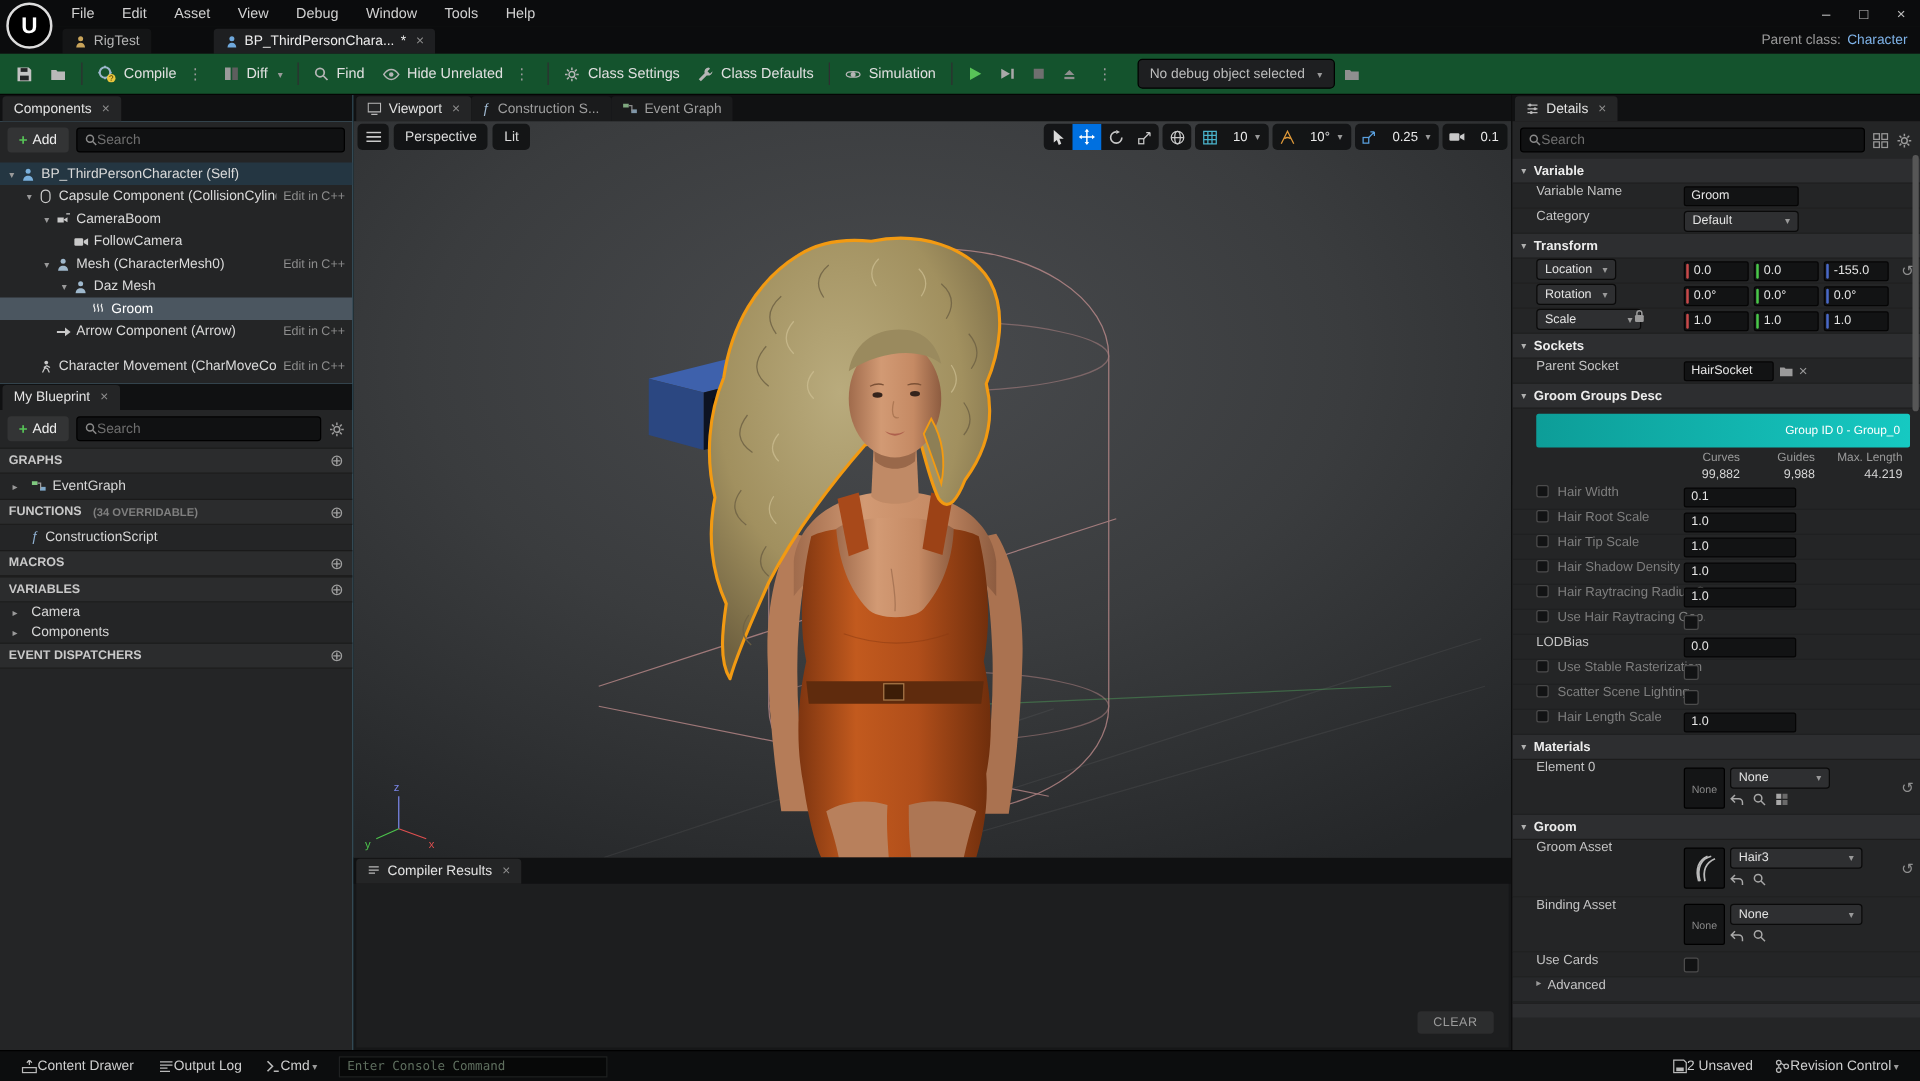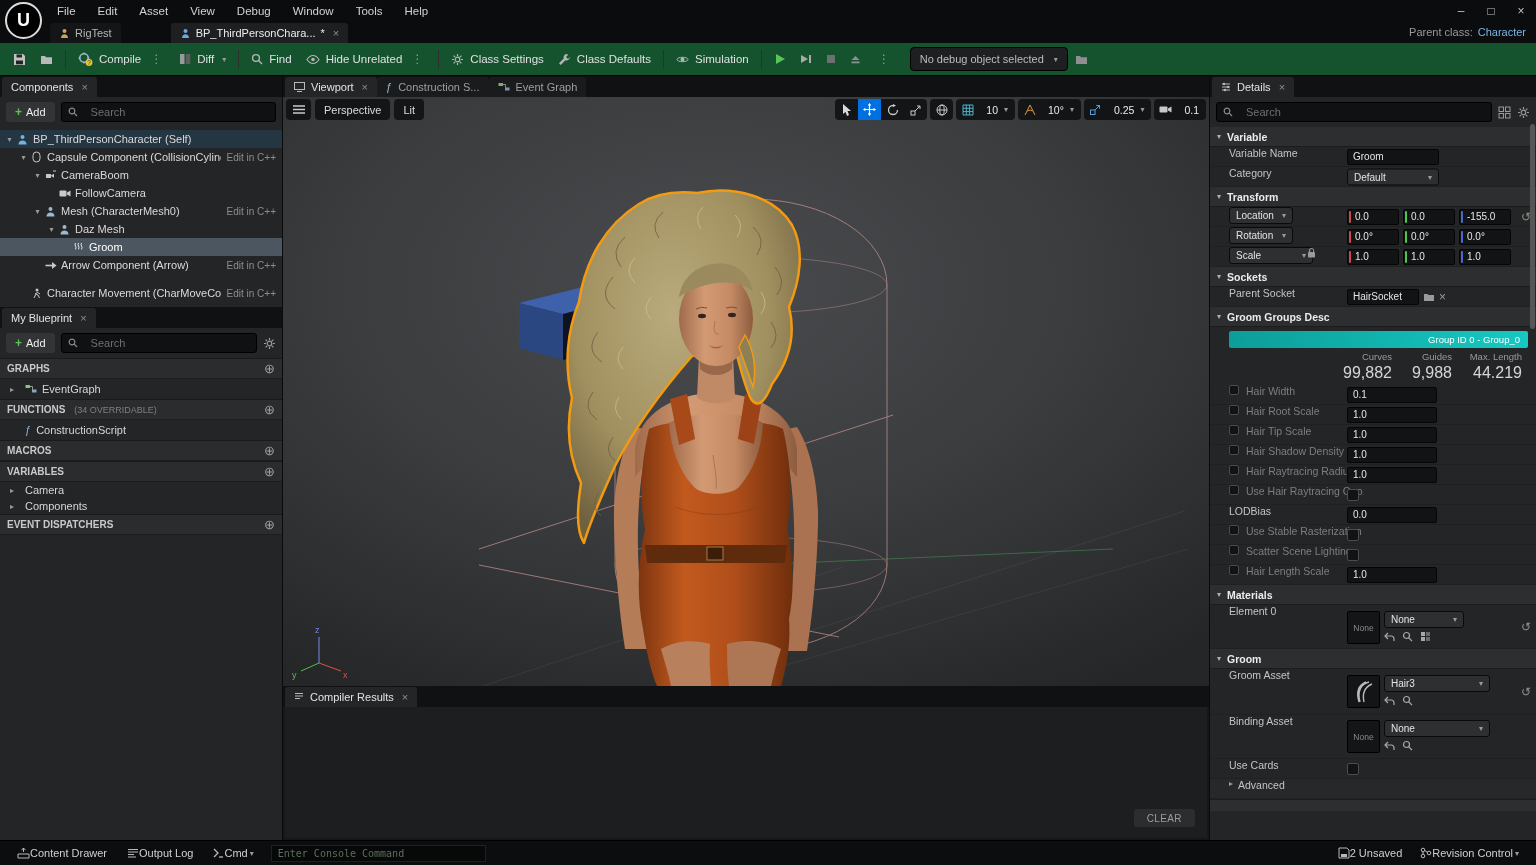--- a/index.html
+++ b/index.html
@@ -33,39 +33,39 @@
 .panel{display:flex;flex-direction:column}
 .ptabs{height:21px;background:#101112;display:flex;align-items:flex-end;padding-left:2px;flex:none}
 .ptab{height:20px;background:#242526;display:flex;align-items:center;gap:6px;padding:0 9px;border-radius:3px 3px 0 0;font-size:11px;color:#e3e3e3}
 .ptab.inactive{background:#1a1b1c;color:#9f9f9f}
 .ptab .x{color:#8f8f8f;margin-left:2px}
 .pbody{flex:1;background:#242526;position:relative;overflow:hidden;display:flex;flex-direction:column}
 
 .addrow{display:flex;align-items:center;gap:6px;padding:5px 6px;flex:none}
 .add-btn{display:flex;align-items:center;gap:4px;height:20px;padding:0 9px;background:#333435;border-radius:3px;color:#efefef}
 .add-btn .plus{color:#57c457;font-weight:bold;font-size:12px}
-.searchbox{flex:1;display:flex;align-items:center;gap:13px;height:20px;background:#101112;border:1px solid #000;border-radius:3px;padding:0 6px}
+.searchbox{flex:1;display:flex;align-items:center;gap:0;height:20px;background:#101112;border:1px solid #000;border-radius:3px;padding:0 6px}
 .searchbox input{background:none;border:none;outline:none;color:#cfcfcf;font-family:inherit;font-size:11px;width:100%}
 .searchbox input::placeholder{color:#6f6f6f}
 
 .tree{padding-top:3px}
 .trow{height:18px;display:flex;align-items:center;padding-right:6px;color:#dadada;font-size:11px;white-space:nowrap;overflow:hidden}
 .trow .exp{width:11px;font-size:8px;color:#9a9a9a;text-align:center;flex:none}
 .trow .cicon{width:15px;margin-right:3px}
 .trow .editcpp{margin-left:auto;color:#8d8d8d;font-size:10px;padding-left:6px;flex:none}
 .trow.rootsel{background:#243642}
 .trow.selected{background:#4b5660;color:#fff}
 .pd0{padding-left:4px}.pd1{padding-left:18px}.pd2{padding-left:32px}.pd3{padding-left:46px}.pd4{padding-left:60px}
 .gap-top{margin-top:10px}
 
 .mb-head{height:21px;background:#2b2c2d;display:flex;align-items:center;gap:5px;padding:0 7px;color:#c9c9c9;font-weight:bold;font-size:10px;border-top:1px solid #1a1a1a;border-bottom:1px solid #1d1d1d;flex:none}
 .mb-head .plusc{margin-left:auto;color:#9f9f9f;font-size:13px;font-weight:normal}
 .mb-item{height:20px;display:flex;align-items:center;gap:5px;padding-left:10px;color:#d6d6d6;flex:none}
 .mb-item .exp{width:10px;font-size:8px;color:#9a9a9a}
-.badge{color:#7f7f7f;font-weight:normal;font-size:9px;margin-left:4px}
+.badge{color:#7f7f7f;font-weight:bold;font-size:9px;margin-left:4px}
 
 .vp-wrap{height:589px;flex:none;position:relative;background:#2e3032;overflow:hidden}
 .vp-canvas{position:absolute;inset:0}
 .vp-toolbar{position:absolute;top:2px;left:3px;right:3px;display:flex;align-items:center;gap:4px;z-index:3}
 .vp-pill{background:rgba(15,16,17,.88);border-radius:4px;height:21px;display:flex;align-items:center;padding:0 9px;color:#dcdcdc;gap:4px;font-size:11px}
 .vp-iconbtn{width:25px;padding:0;justify-content:center}
 .vp-right{margin-left:auto;display:flex;align-items:center;gap:3px}
 .vp-seg{display:flex;align-items:center;background:rgba(15,16,17,.88);border-radius:4px;height:21px;overflow:hidden}
 .vp-tool{width:23px;height:21px;display:flex;align-items:center;justify-content:center;color:#c9c9c9}
 .vp-tool.active{background:#0070e0;color:#fff}
@@ -85,24 +85,24 @@
 .w90{width:90px}.w72{width:72px}
 .num{width:52px;position:relative;padding-left:7px}
 .num::before{content:"";position:absolute;left:1px;top:1px;bottom:1px;width:2px;border-radius:1px}
 .num.x::before{background:#c84a4a}.num.y::before{background:#4ac84a}.num.z::before{background:#4a6ac8}
 .ddown{display:flex;align-items:center;justify-content:space-between;background:#2e2f31;border:1px solid #0a0a0a;border-radius:3px;height:17px;padding:0 6px;color:#e3e3e3;font-size:10px;gap:6px}
 .ddown .caret{margin-left:auto}
 .cb{width:12px;height:12px;background:#121314;border:1px solid #4c4c4c;border-radius:2px;flex:none}
 .cb.checked{background:#2f80d4;border-color:#2f80d4;position:relative}
 .cb.checked::after{content:"✓";position:absolute;inset:0;display:flex;align-items:center;justify-content:center;color:#fff;font-size:9px}
 .cb.sm{width:10px;height:10px;margin-right:7px}
-.groupbar{height:17px;margin:4px 8px 2px 19px;background:linear-gradient(90deg,#0d9d98,#16c9c2);border-radius:2px;display:flex;align-items:center;justify-content:flex-end;padding:0 8px;color:#fff;font-size:9.5px;flex:none}
+.groupbar{height:27px;margin:4px 8px 2px 19px;background:linear-gradient(90deg,#0d9d98,#16c9c2);border-radius:2px;display:flex;align-items:center;justify-content:flex-end;padding:0 8px;color:#fff;font-size:9.5px;flex:none}
 .statrow{display:flex;justify-content:flex-end;padding:1px 14px 1px 19px;flex:none}
 .statcol{width:60px;text-align:right;font-size:9.5px;color:#9a9a9a}
-.statcol.v{color:#d6d6d6;font-size:16px}
+.statcol.v{color:#d6d6d6;font-size:10px}
 .statcol.wide{width:70px}
 .reset{position:absolute;right:5px;top:50%;transform:translateY(-50%);color:#8f8f8f;font-size:12px}
 .thumb{width:33px;height:33px;background:#141516;border:1px solid #000;border-radius:2px;display:flex;align-items:center;justify-content:center;color:#8a8a8a;font-size:8.5px;flex:none}
 .assetcol{display:flex;flex-direction:column;gap:3px}
 .asseticons{display:flex;gap:7px;align-items:center;color:#a8a8a8}
 .tall44{height:44px}.tall46{height:46px}
 .cutband{height:12px;background:#2d2e30;border-top:1px solid #1c1c1c;flex:none}
 .scrollbar{position:absolute;right:1px;top:48px;width:5px;height:205px;background:#565656;border-radius:3px;z-index:4}
 
 .statusbar{position:absolute;left:0;right:0;bottom:0;height:25px;background:#0c0d0e;border-top:1px solid #000;display:flex;align-items:center;padding:0 8px;gap:2px;z-index:6}

